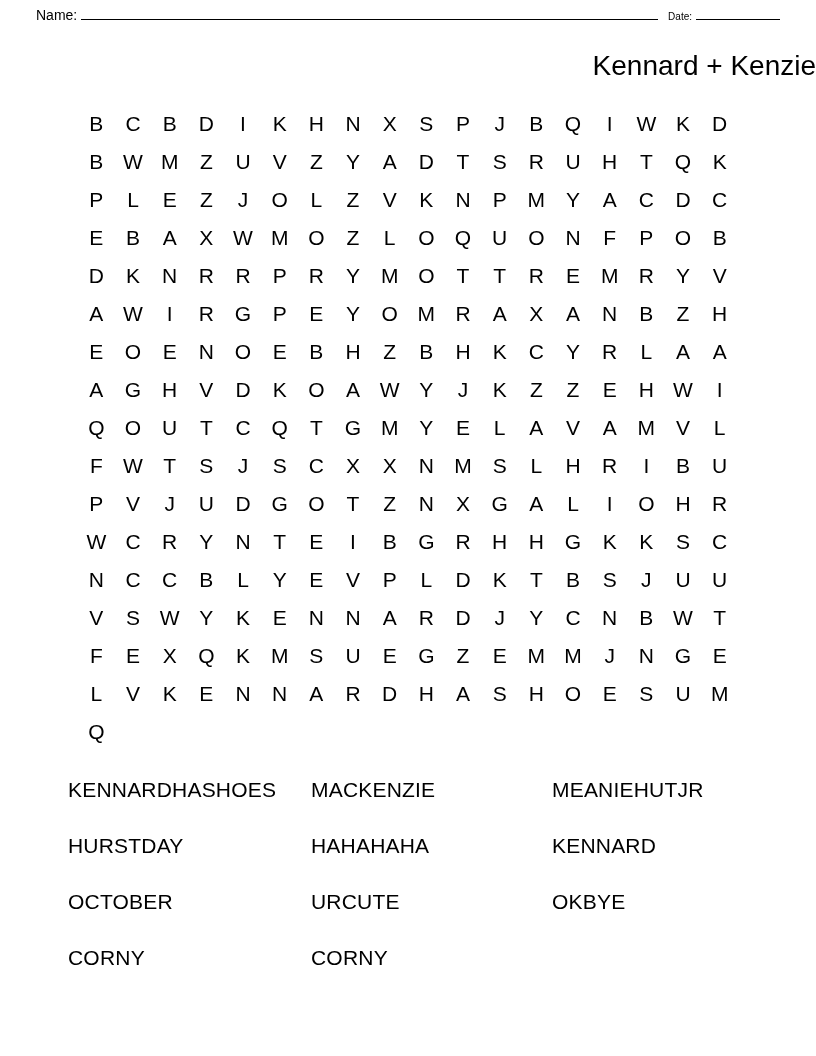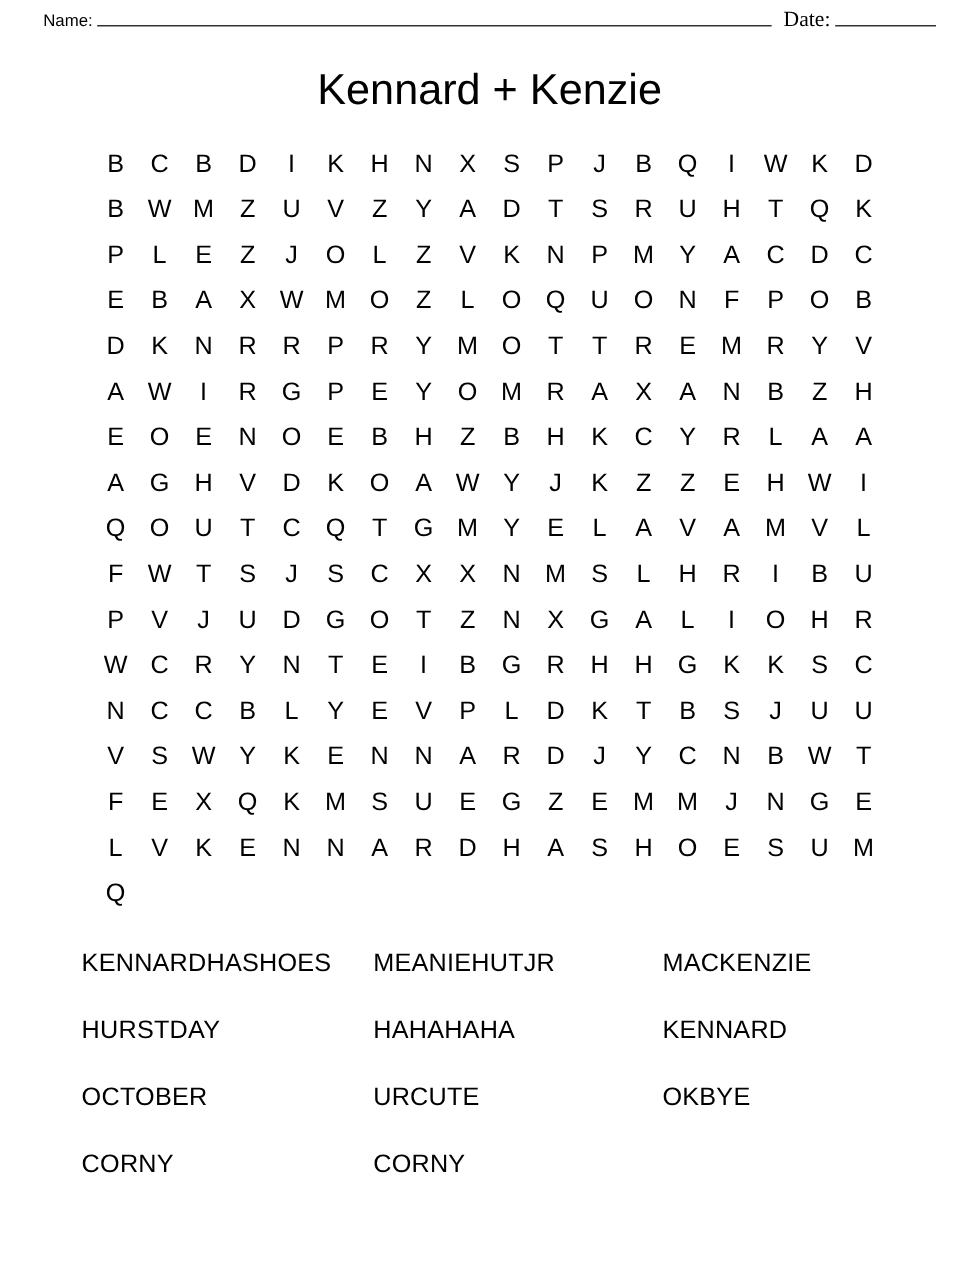--- a/index.html
+++ b/index.html
@@ -34,35 +34,34 @@
     font-size: 14px;
     white-space: nowrap;
   }
   .name-rule {
     flex: 1 1 auto;
     border-bottom: 1px solid #000;
     height: 13px;
     margin: 0 10px 0 4px;
   }
   .date-label {
-    font-size: 18px;
+    font-size: 10px;
     white-space: nowrap;
-    font-family: Liberation Serif, serif;
   }
   .date-rule {
     width: 84px;
     border-bottom: 1px solid #000;
     height: 13px;
     margin-left: 4px;
   }
 
   
   .title {
-    text-align: center;
-    font-size: 36px;
+    text-align: right;
+    font-size: 28px;
     font-weight: normal;
     letter-spacing: 0px;
     margin: 28px 0 0 0;
     padding: 0;
     line-height: 1.1;
   }
 
   
   .grid-wrap {
     margin: 30px auto 0 auto;
@@ -401,22 +400,22 @@
         <span class="cell">E</span>
         <span class="cell">S</span>
         <span class="cell">U</span>
         <span class="cell">M</span>
         <span class="cell">Q</span>
       </div>
   </div>
 
   <div class="wordlist" id="wordlist">
       <div class="word">KENNARDHASHOES</div>
+      <div class="word">MACKENZIE</div>
       <div class="word">MEANIEHUTJR</div>
-      <div class="word">MACKENZIE</div>
       <div class="word">HURSTDAY</div>
       <div class="word">HAHAHAHA</div>
       <div class="word">KENNARD</div>
       <div class="word">OCTOBER</div>
       <div class="word">URCUTE</div>
       <div class="word">OKBYE</div>
       <div class="word">CORNY</div>
       <div class="word">CORNY</div>
     </div>
 

